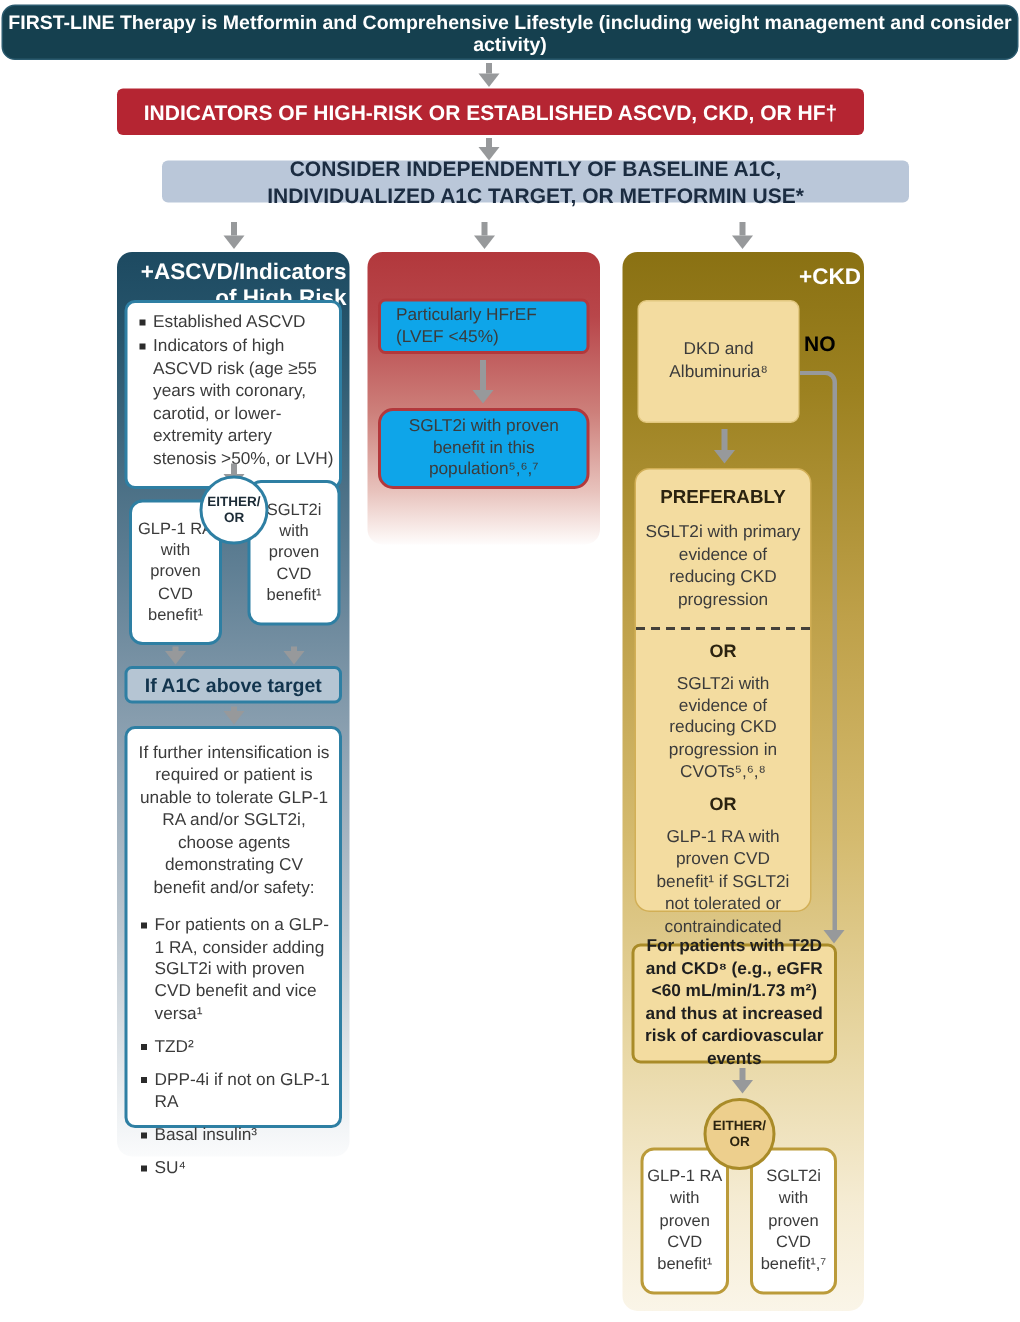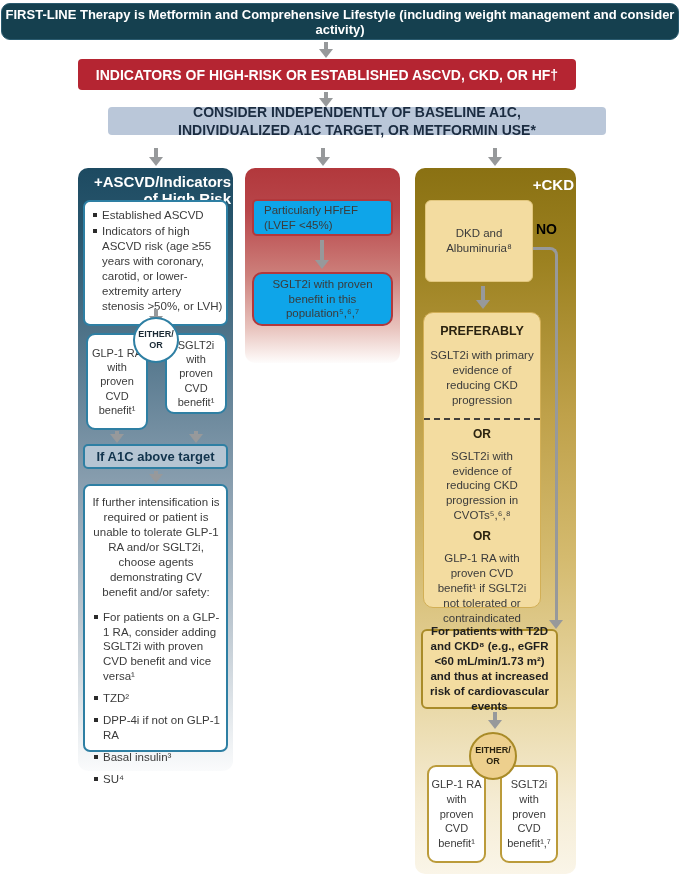--- a/index.html
+++ b/index.html
@@ -60,21 +60,21 @@
           color:#3b3b3b; line-height:1.3; }
   .tanbox { position:absolute; background:#f3dca0; font-size:11.5px; color:#3b3b3b; line-height:1.3; }
 
   .left-box1 { left:83px; top:200px; width:145px; height:126px; padding:6px 3px 4px 6px; }
   .bullet { display:flex; margin-bottom:1px; }
   .bullet .bm { width:4px; height:4px; background:#2b2b2b; margin:5px 5px 0 2px; flex:none; }
   .bullet .bt { flex:1; }
 
   .glp1-box  { left:86px;  top:333px; width:62px; height:97px; border-radius:9px;
                display:flex; align-items:center; justify-content:center; text-align:center; font-size:11px; padding:2px; }
-  .sglt-box  { left:165px; top:333px; width:62px; height:81px; border-radius:9px;
+  .sglt-box  { left:165px; top:320px; width:62px; height:97px; border-radius:9px;
                display:flex; align-items:center; justify-content:center; text-align:center; font-size:11px; padding:2px; }
 
   .circle { position:absolute; border-radius:50%; display:flex; flex-direction:column;
             align-items:center; justify-content:center; font-size:9px; font-weight:bold;
             line-height:1.25; z-index:5; text-align:center; }
   .circle-left  { left:133px; top:317px; width:46px; height:46px; background:#ffffff;
                   border:2.5px solid #2e7fa3; color:#1c2b36; }
   .circle-right { left:469px; top:732px; width:48px; height:48px; background:#edcf8d;
                   border:2.5px solid #a98b28; color:#2b2310; }
 

